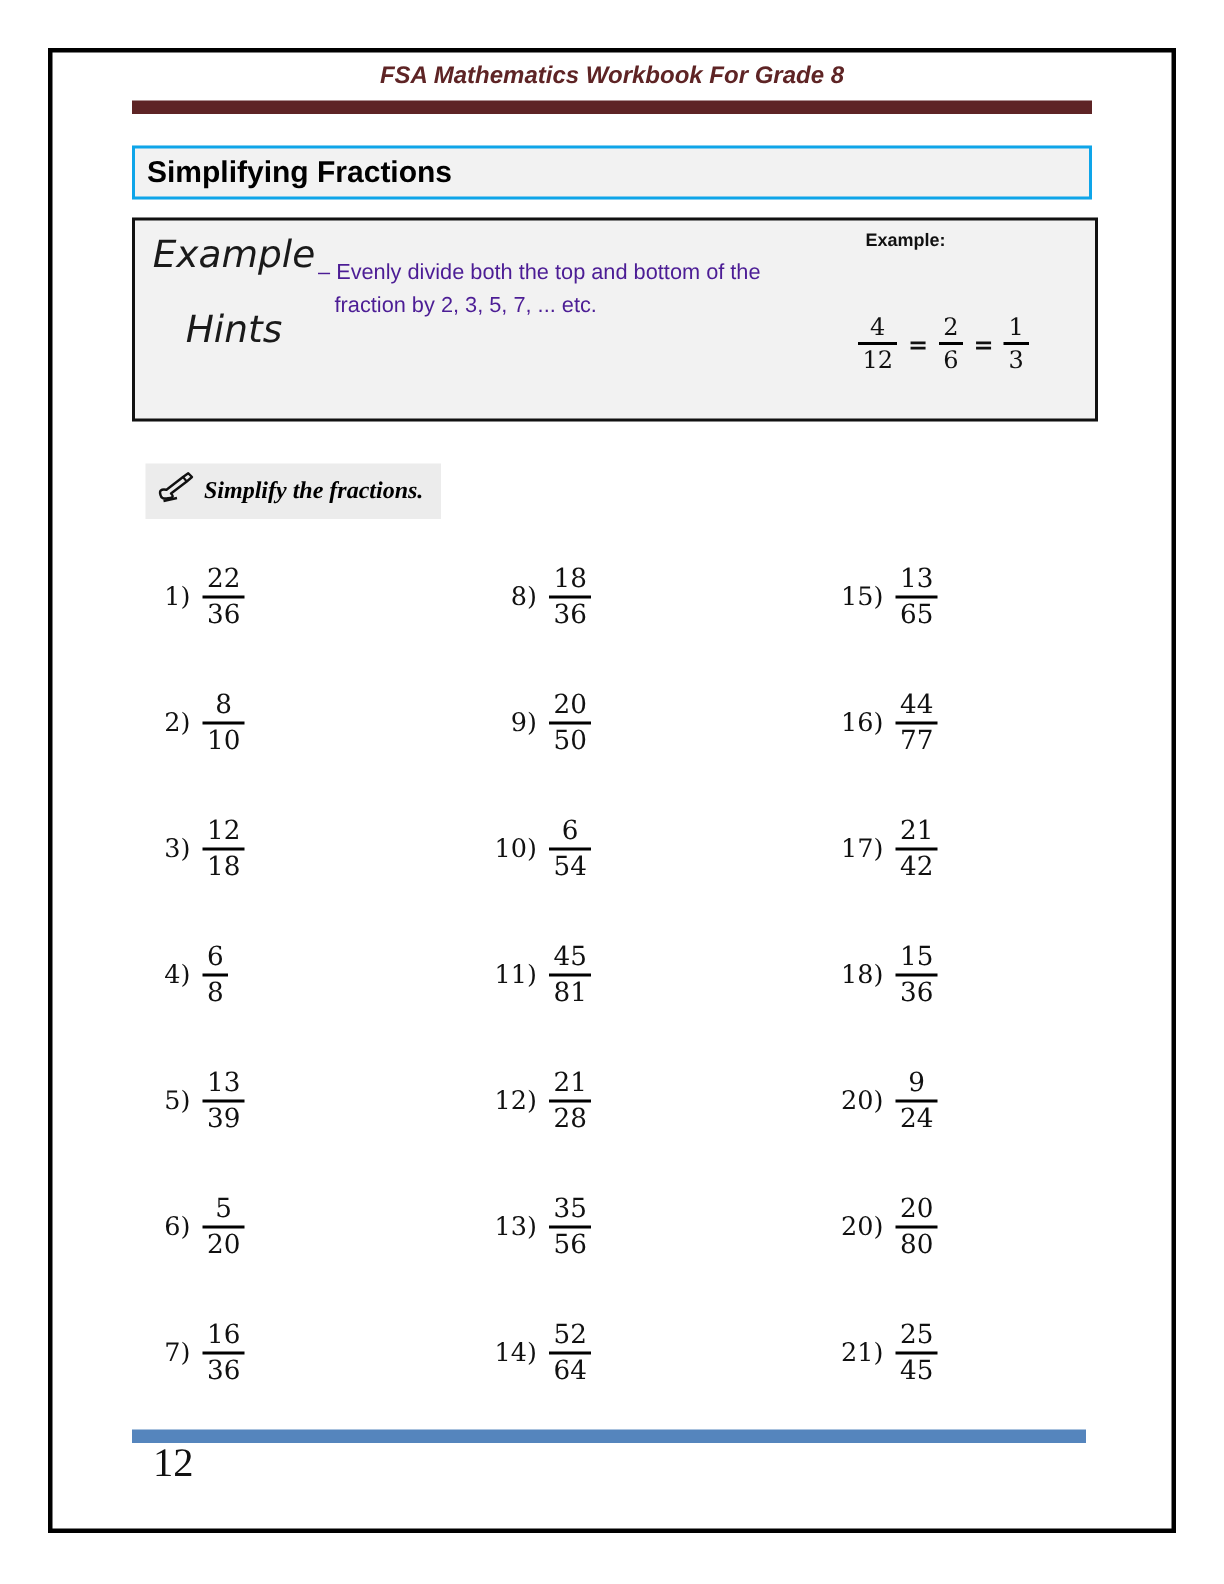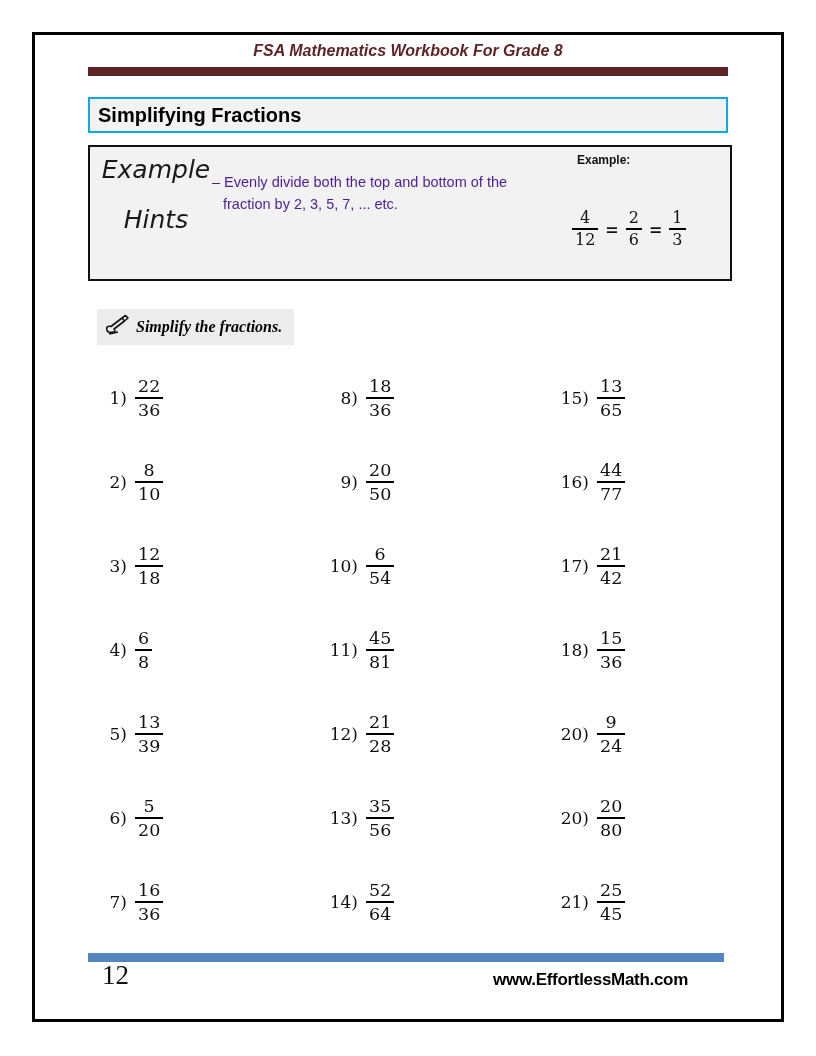--- a/index.html
+++ b/index.html
@@ -344,14 +344,13 @@
   <span class="frac">
     <span class="num">25</span>
     <span class="bar"></span>
     <span class="den">45</span>
   </span>
 </div>
 </div>
 
   <div class="footer-bar"></div>
   <div class="page-num">12</div>
-  <div class="footer-url">www.EffortlessMath.com</div>
 </div>
 
 </body></html>

